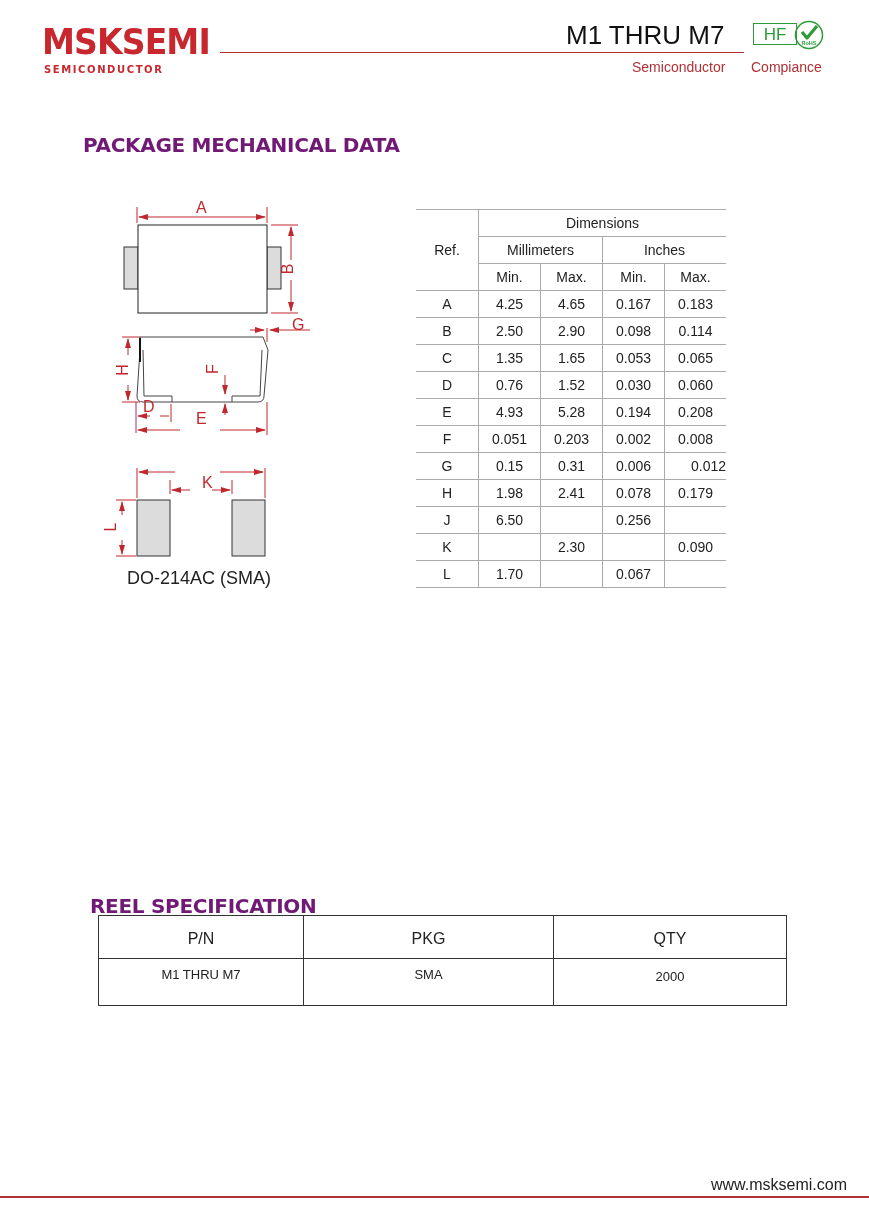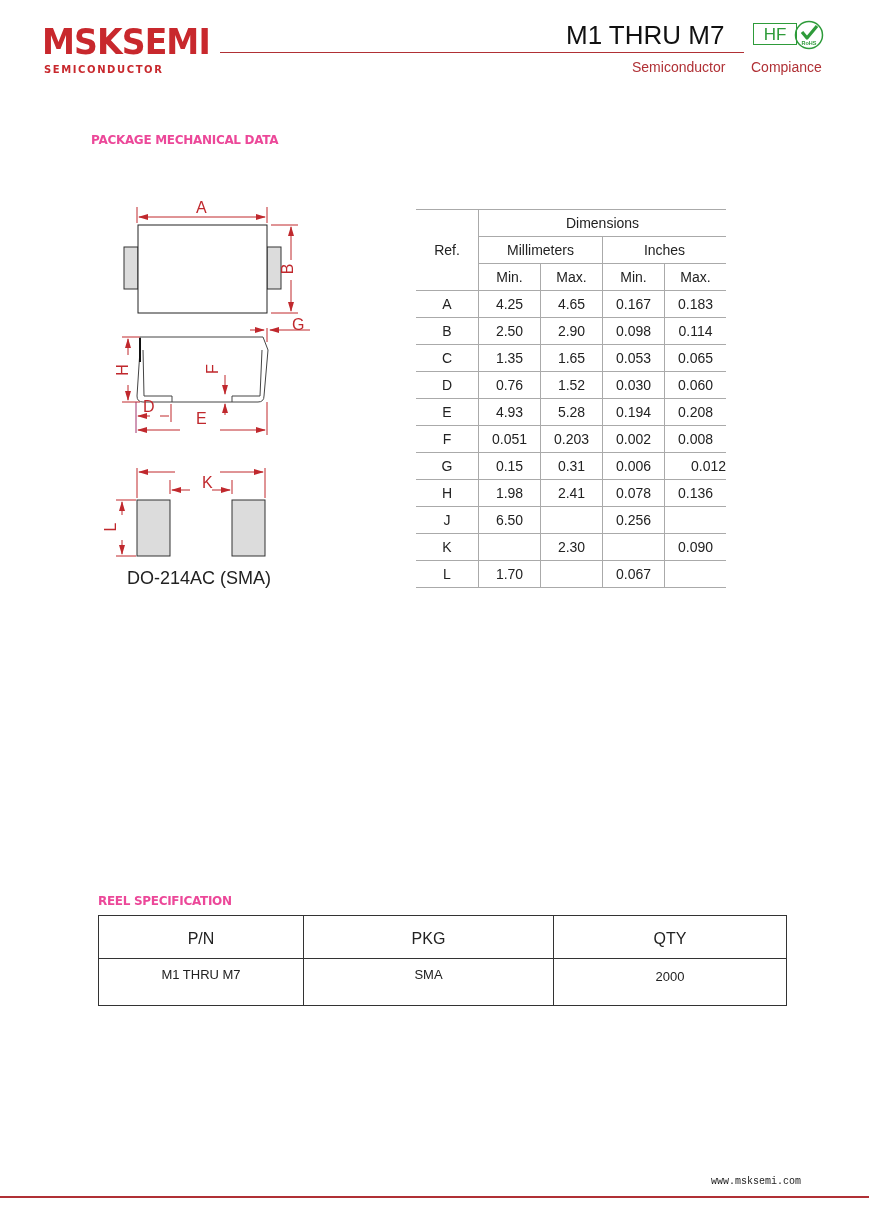--- a/index.html
+++ b/index.html
@@ -6,32 +6,32 @@
   body { width:869px; height:1228px; background:#fff; position:relative; overflow:hidden; font-family:"Liberation Sans", sans-serif; color:#222; }
   .abs { position:absolute; }
   .logo-main { left:42px; top:22px; font-family:"DejaVu Sans", sans-serif; font-weight:bold; font-size:36px; color:#c8282d; letter-spacing:-1px; line-height:40px; transform:scaleX(0.92); transform-origin:left; }
   .logo-sub { left:44px; top:64px; font-family:"DejaVu Sans", sans-serif; font-weight:bold; font-size:10px; color:#c8282d; letter-spacing:1.6px; }
   .header-line { left:220px; top:52px; width:524px; height:1px; background:#b03035; }
   .title { left:566px; top:20px; font-size:26px; color:#111; }
   .hf { left:753px; top:23px; width:44px; height:22px; border:1.5px solid #2e9b3a; color:#2e9b3a; font-size:17px; line-height:22px; text-align:center; box-sizing:border-box; }
   .rohs { left:794px; top:20px; width:30px; height:30px; }
   .sub-semi { left:632px; top:59px; font-size:14px; color:#b03035; }
   .sub-comp { left:751px; top:59px; font-size:14px; color:#b03035; }
-  .sec-title { font-family:"DejaVu Sans", sans-serif; font-weight:bold; font-size:12px; color:#ec4899; letter-spacing:-0.3px;margin-left:8px; }
+  .sec-title { font-family:"DejaVu Sans", sans-serif; font-weight:bold; font-size:20px; color:#701a75; letter-spacing:-0.3px; }
   .dim-table { left:416px; top:209px; border-collapse:collapse; font-size:14px; }
   .dim-table td { border:1px solid #aaa; text-align:center; height:26px; padding:0; color:#222; }
   .dim-table td.ref { width:62px; }
   .dim-table td.c { width:61px; }
   .diag-label { font-size:14px; color:#222; }
   .reel-table { left:98px; top:915px; border-collapse:collapse; width:689px; }
   .reel-table td { border:1px solid #333; text-align:center; padding:0; }
   .reel-table tr.h td { height:38px; font-size:16px; padding-top:4px; }
   .reel-table tr.r td { height:36px; font-size:13px; vertical-align:top; padding-top:8px; }
   .footer-line { left:0; top:1196px; width:869px; height:2px; background:#b03035; }
-  .footer-url { left:711px; top:1176px; font-size:10px; color:#222;font-family:Liberation Mono, monospace; }
+  .footer-url { left:711px; top:1176px; font-size:16px; color:#222; }
 </style>
 </head>
 <body>
 
 <div class="abs logo-main">MSKSEMI</div>
 <div class="abs logo-sub">SEMICONDUCTOR</div>
 <div class="abs header-line"></div>
 <div class="abs title">M1 THRU M7</div>
 <div class="abs hf">HF</div>
 <svg class="abs rohs" viewBox="0 0 30 30">
@@ -181,21 +181,21 @@
         <td>0.15</td>
         <td>0.31</td>
         <td>0.006</td>
         <td style="border-right:none;text-align:right;">0.012</td>
   </tr>
   <tr>
     <td style="border-left:none;">H</td>
         <td>1.98</td>
         <td>2.41</td>
         <td>0.078</td>
-        <td style="border-right:none;">0.136</td>
+        <td style="border-right:none;">0.179</td>
   </tr>
   <tr>
     <td style="border-left:none;">J</td>
         <td>6.50</td>
         <td></td>
         <td>0.256</td>
         <td style="border-right:none;"></td>
   </tr>
   <tr>
     <td style="border-left:none;">K</td>

